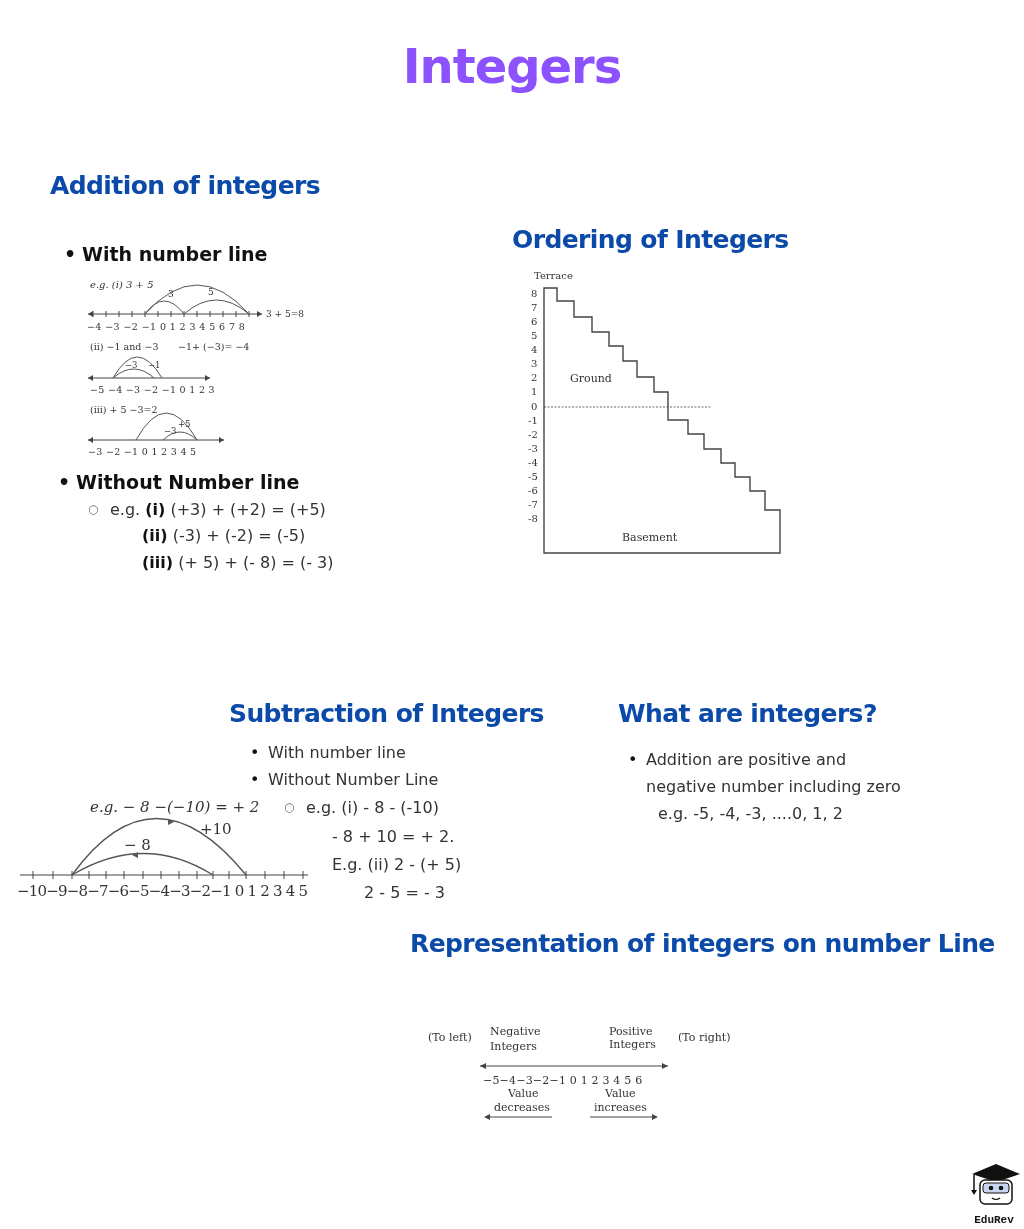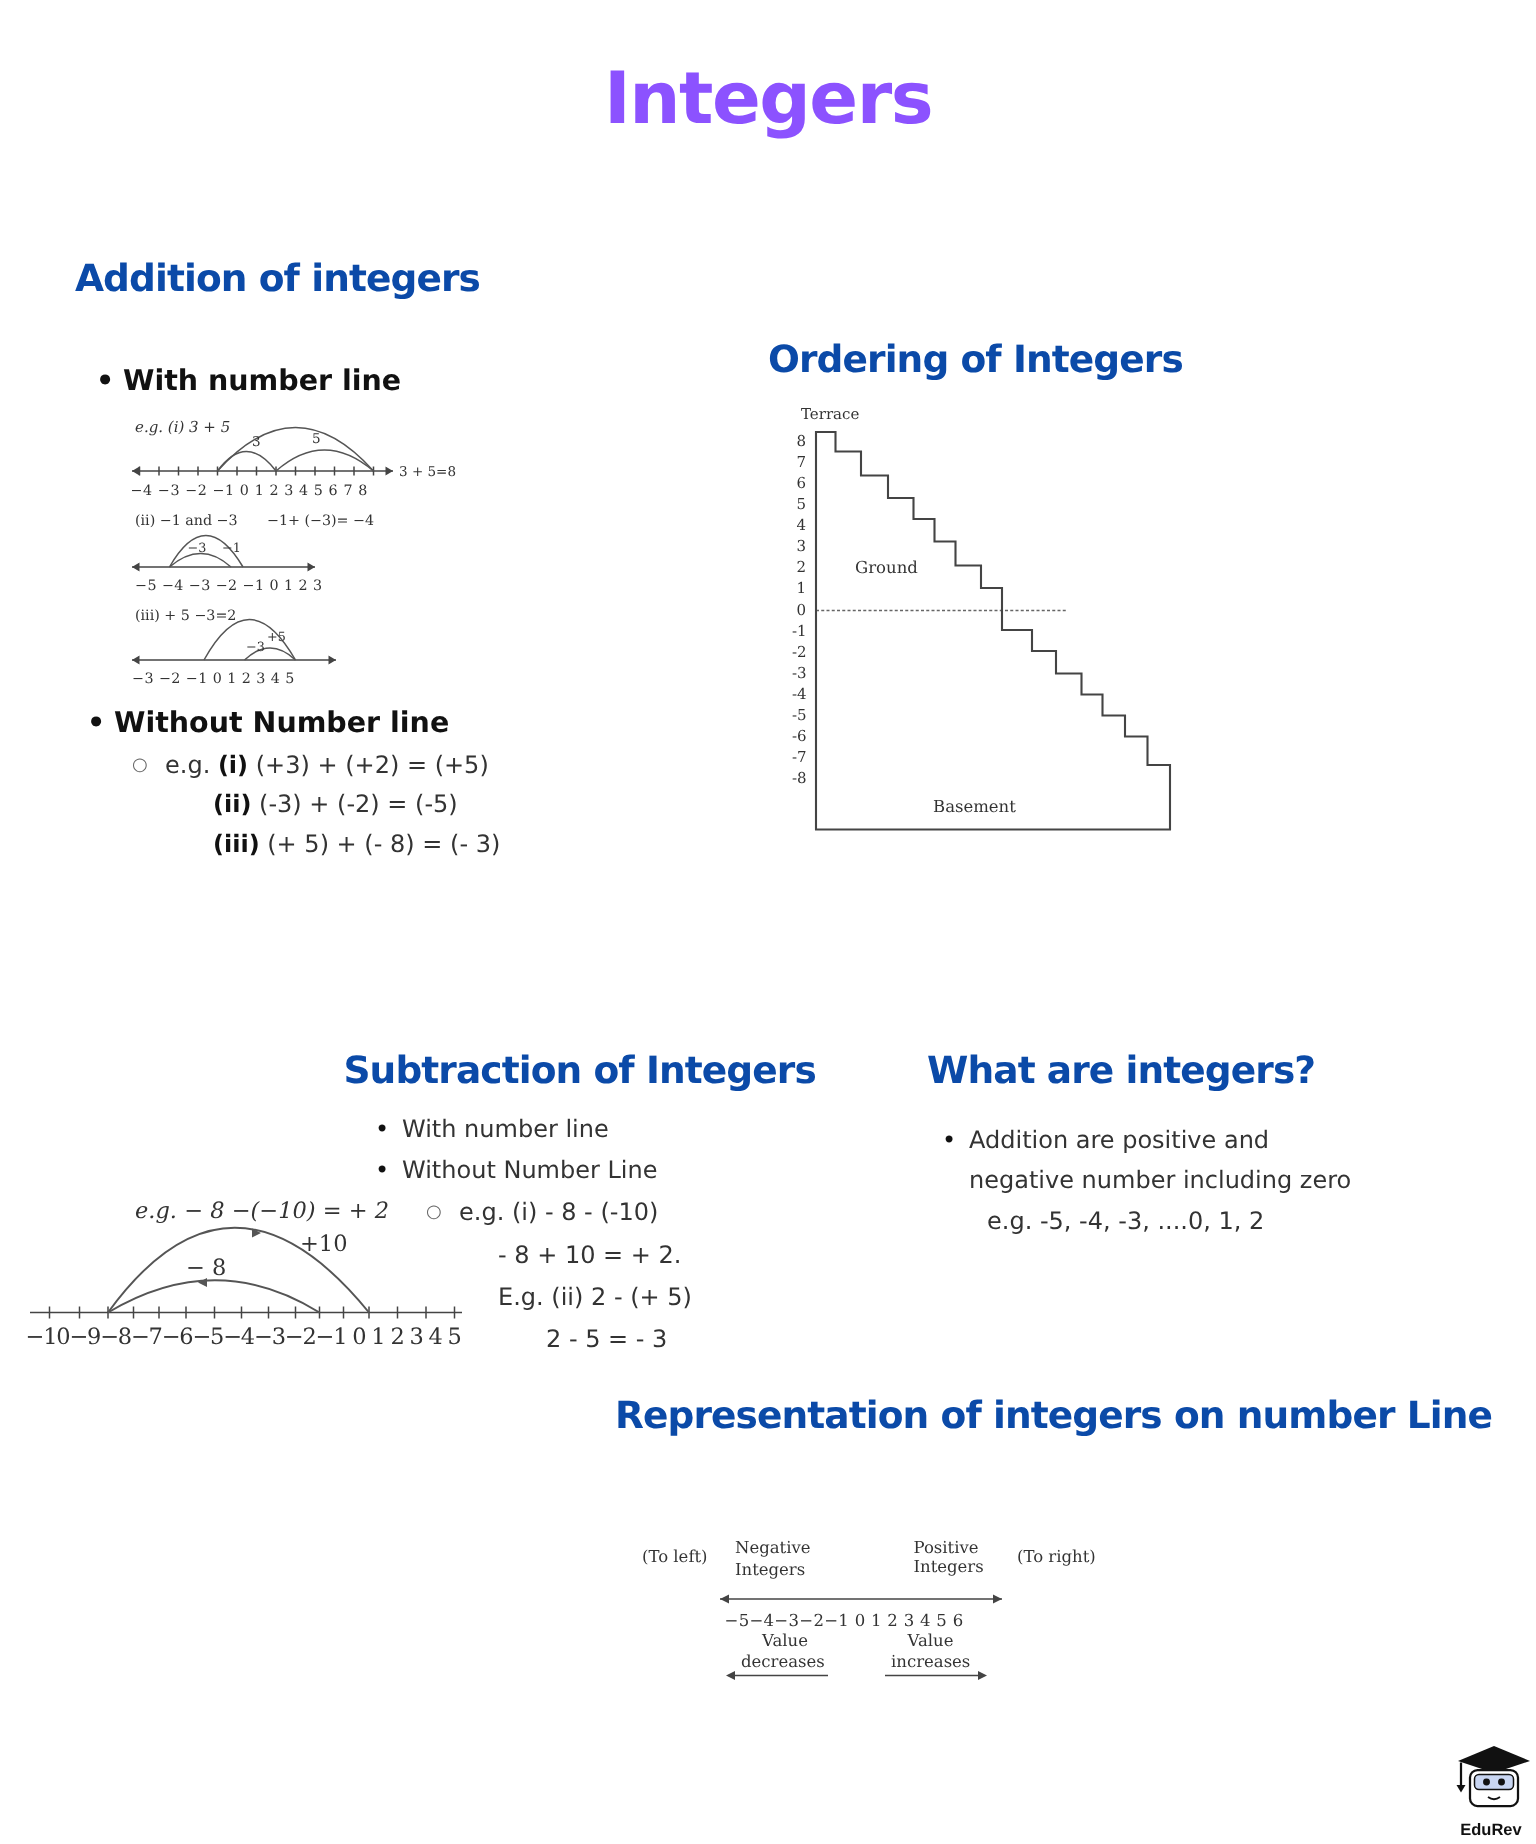--- a/index.html
+++ b/index.html
@@ -170,14 +170,14 @@
   <svg width="56" height="48">
     <polygon points="6,14 30,4 54,14 30,22" fill="#111"></polygon>
     <line x1="8" y1="15" x2="8" y2="30" stroke="#111" stroke-width="1.5"></line>
     <path d="M5 30 l3 5 l3 -5z" fill="#111"></path>
     <rect x="14" y="20" width="32" height="24" rx="5" fill="#fff" stroke="#111" stroke-width="1.5"></rect>
     <rect x="17" y="23" width="26" height="10" rx="3" fill="#c9d6f2" stroke="#111" stroke-width="1"></rect>
     <circle cx="25" cy="28" r="2.3" fill="#111"></circle>
       <circle cx="35" cy="28" r="2.3" fill="#111"></circle>
     <path d="M26 38 q4 3 8 0" fill="none" stroke="#111" stroke-width="1.2"></path>
   </svg>
-  <div style="text-align:center;font-family:Liberation Sans, sans-serif;font-weight:bold;font-size:11px;color:#111;margin-top:2px;">EduRev</div>
+  <div style="text-align:center;font-family:Liberation Mono, monospace;font-weight:bold;font-size:11px;color:#111;margin-top:2px;">EduRev</div>
 </div>
 
 </body></html>

